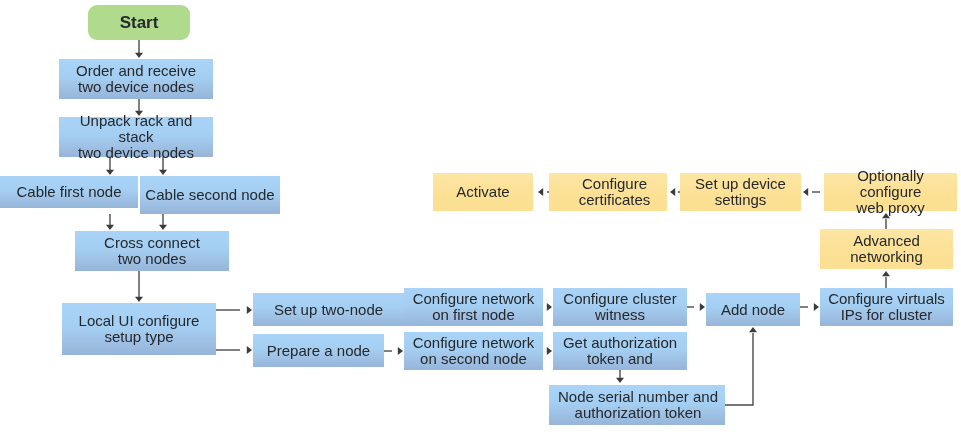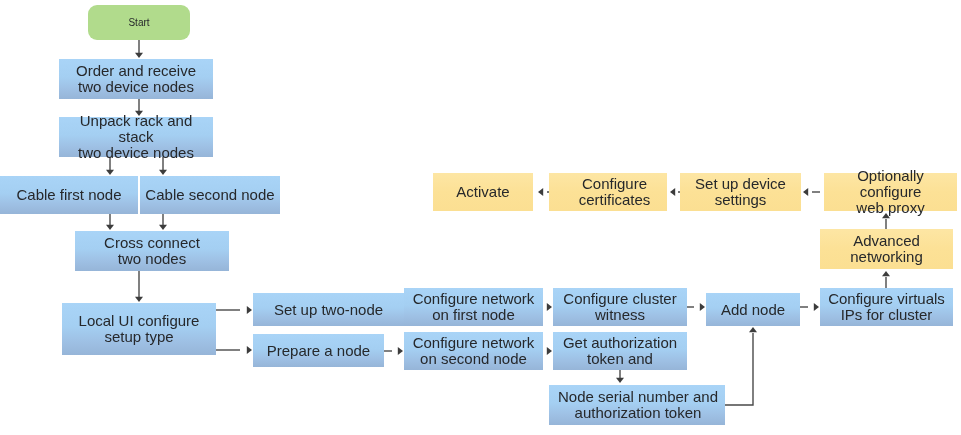--- a/index.html
+++ b/index.html
@@ -33,22 +33,22 @@
   }
   .node.blue {
     background: linear-gradient(180deg, #a9d4f7 0%, #a4cff2 45%, #9ec0e4 75%, #96b5d8 100%);
   }
   .node.yellow {
     background: linear-gradient(180deg, #fde6a4 0%, #fce196 50%, #fbdf92 100%);
   }
   .node.green {
     background: #b1db8c;
     border-radius: 9px;
-    font-weight: normal;
-    font-size: 10px;
+    font-weight: bold;
+    font-size: 17px;
   }
   svg.edges {
     position: absolute;
     left: 0;
     top: 0;
     width: 961px;
     height: 435px;
     overflow: visible;
     pointer-events: none;
   }
@@ -154,21 +154,21 @@
         <path d="M549,192 L547,192" class="edge-line"></path>
         <polygon points="538,192 543.2,188 543.2,196" class="arrow-head"></polygon>
       </g>
     </svg>
   <div id="node-layer">
       <div class="node green" style="left: 88px; top: 5px; width: 102px; height: 35px;">Start</div>
       <div class="node blue" style="left: 59px; top: 59px; width: 154px; height: 40px;">Order and receive
 two device nodes</div>
       <div class="node blue" style="left: 59px; top: 117px; width: 154px; height: 40px;">Unpack rack and stack
 two device nodes</div>
-      <div class="node blue" style="left: 0px; top: 176px; width: 138px; height: 38px;">Cable first node</div>
+      <div class="node blue" style="left: 0px; top: 176px; width: 138px; height: 32px;">Cable first node</div>
       <div class="node blue" style="left: 140px; top: 176px; width: 140px; height: 38px;">Cable second node</div>
       <div class="node blue" style="left: 62px; top: 231px; width: 154px; height: 40px; margin-left: 13px;">Cross connect
 two nodes</div>
       <div class="node blue" style="left: 62px; top: 303px; width: 154px; height: 52px;">Local UI configure
 setup type</div>
       <div class="node blue" style="left: 253px; top: 293px; width: 151px; height: 33px;">Set up two-node</div>
       <div class="node blue" style="left: 253px; top: 334px; width: 131px; height: 33px;">Prepare a node</div>
       <div class="node blue" style="left: 404px; top: 288px; width: 139px; height: 38px;">Configure network
 on first node</div>
       <div class="node blue" style="left: 404px; top: 332px; width: 139px; height: 38px;">Configure network

